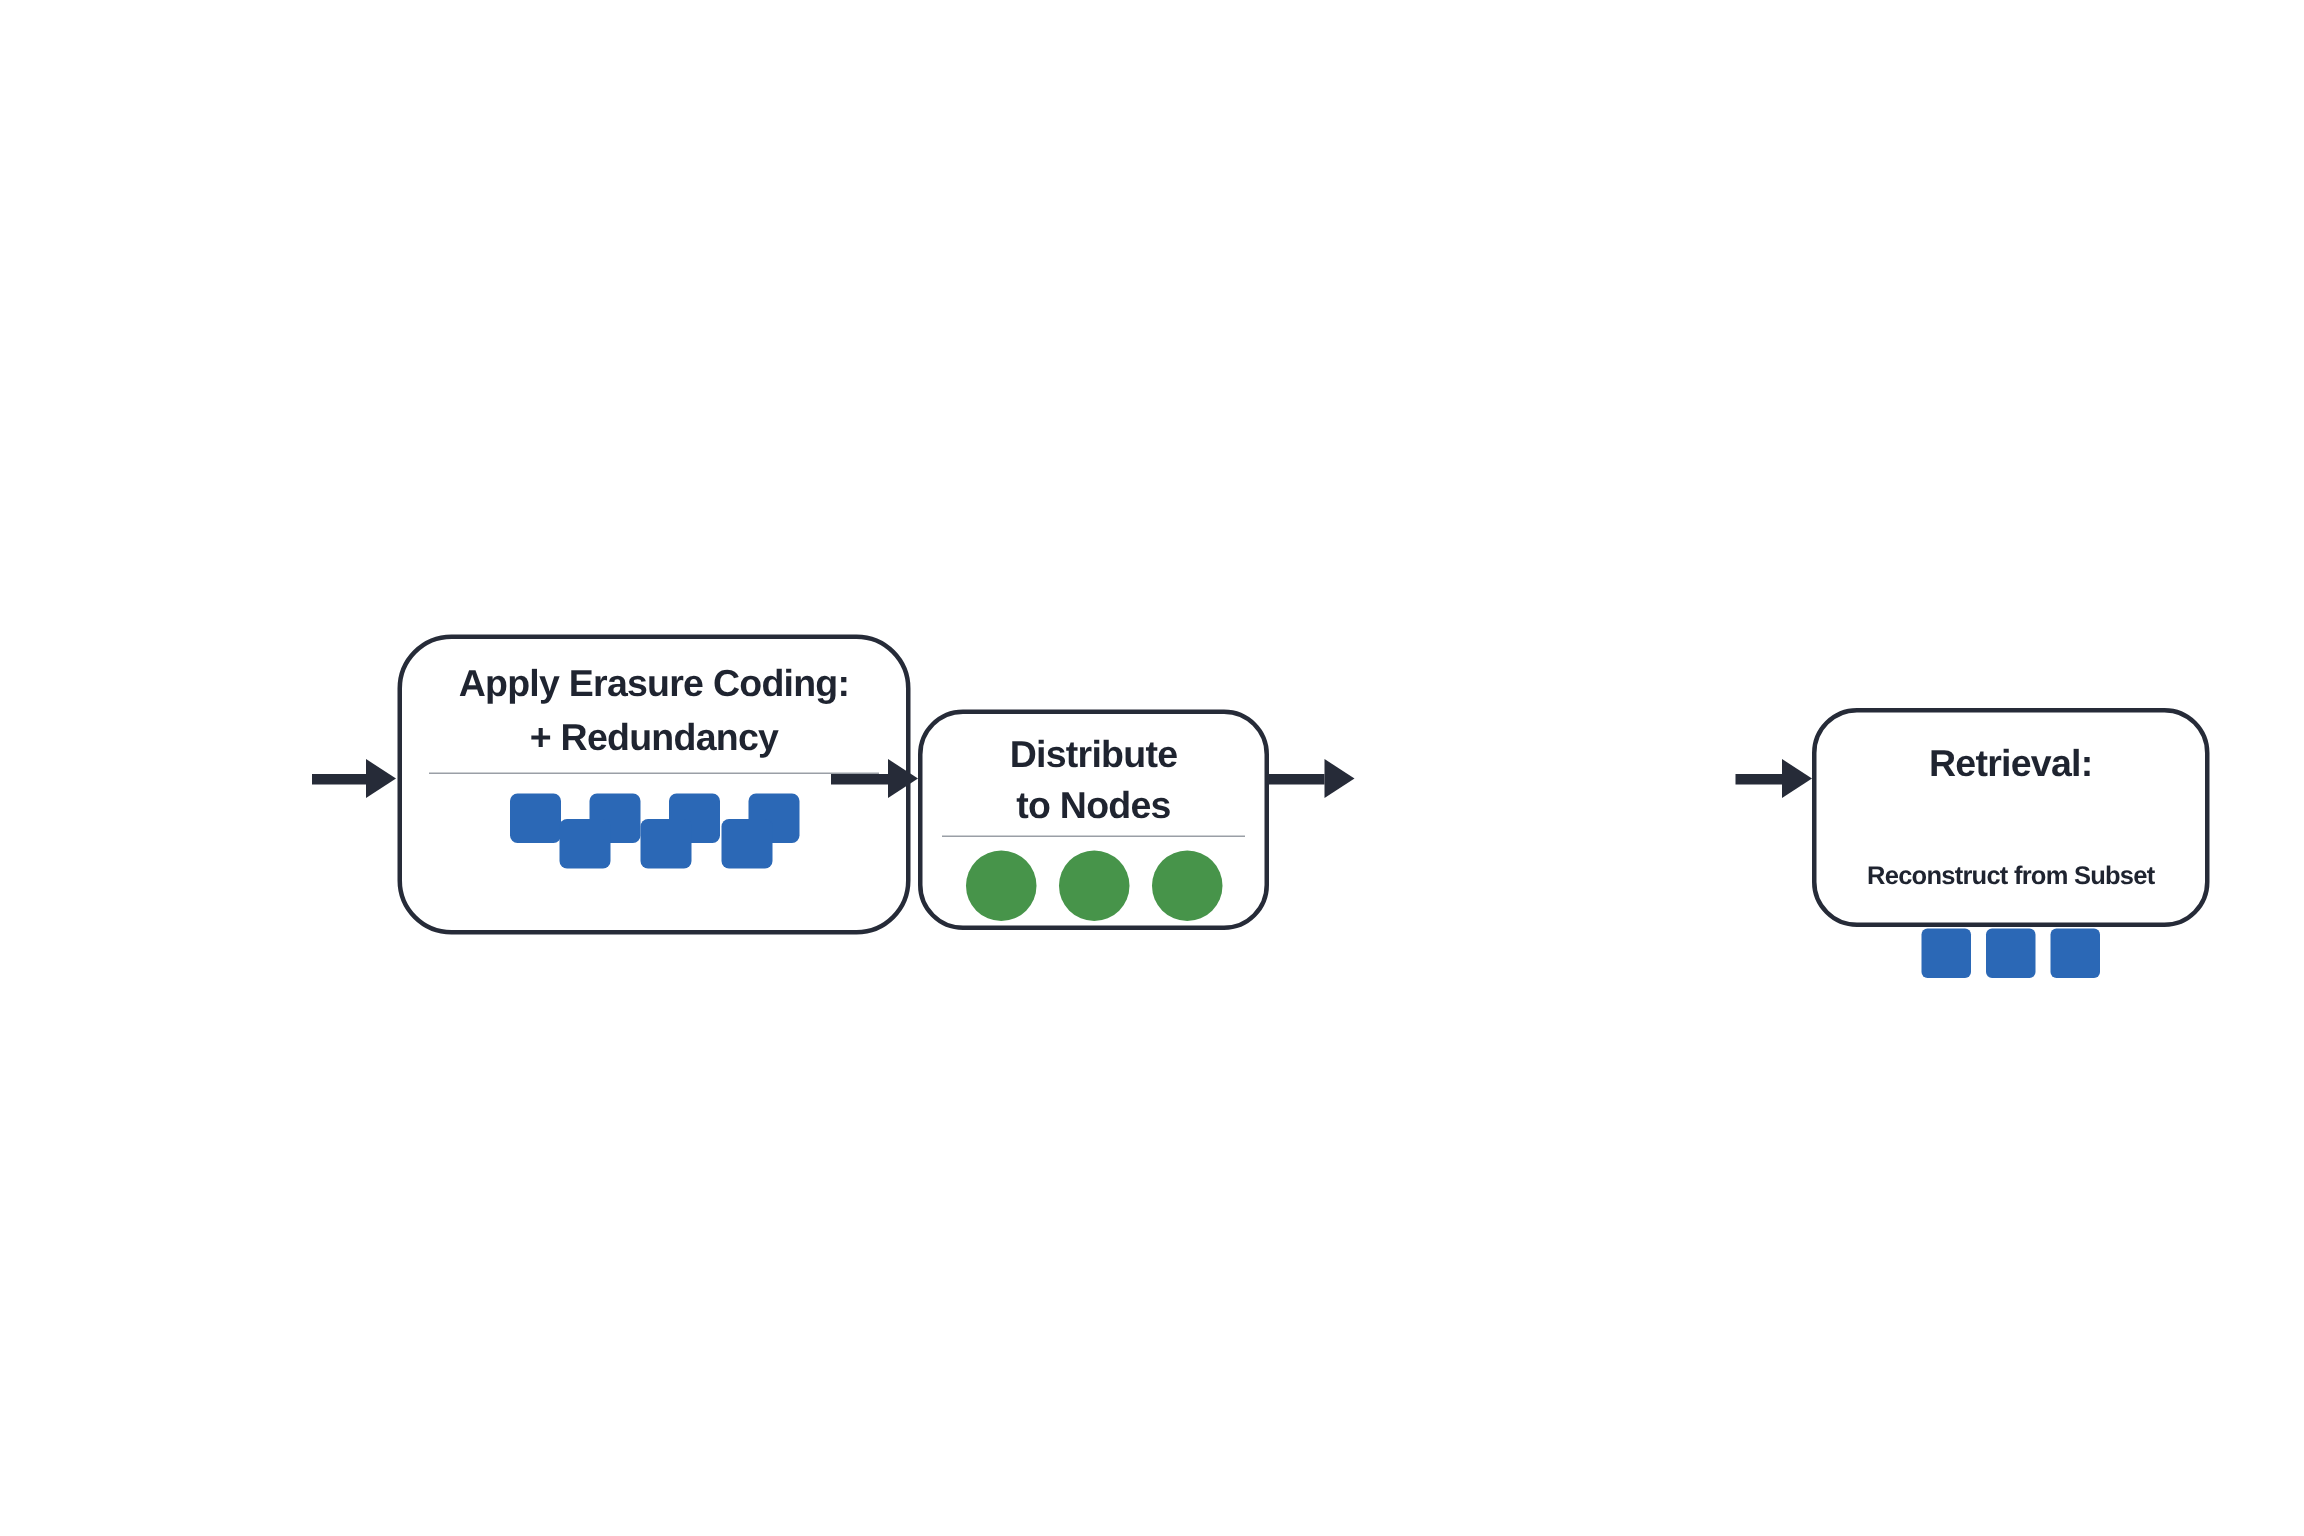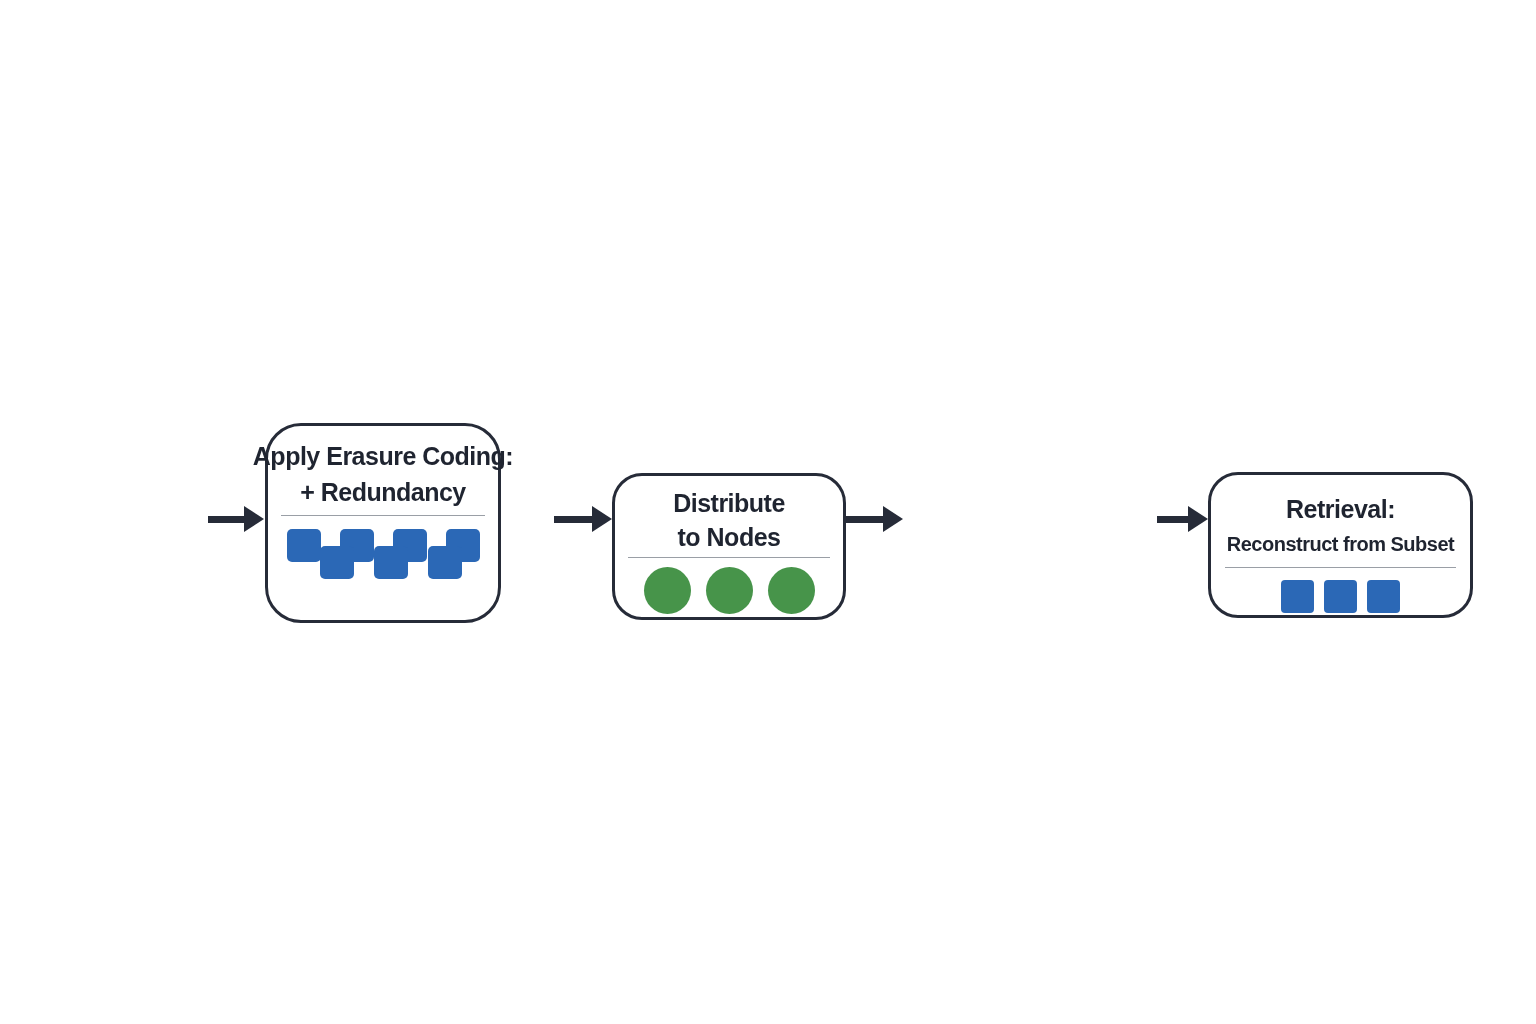--- a/index.html
+++ b/index.html
@@ -10,31 +10,31 @@
   }
   .canvas { position: relative; width: 1536px; height: 1024px; overflow: hidden; }
 
   .stage-box {
     position: absolute;
     background: var(--box-fill, #ffffff);
     border: 3px solid var(--outline, #262b38);
     display: flex; flex-direction: column; align-items: center;
   }
   #stage-upload     { left: 8px;    top: 472px; width: 202px; height: 98px;  border-radius: 24px; justify-content: center; }
-  #stage-erasure    { left: 265px;  top: 423px; width: 236px; height: 200px; border-radius: 36px; padding-top: 12px; }
+  #stage-erasure    { left: 265px;  top: 423px; width: 342px; height: 200px; border-radius: 36px; padding-top: 12px; }
   #stage-distribute { left: 612px;  top: 473px; width: 234px; height: 147px; border-radius: 30px; padding-top: 10px; }
   #stage-store      { left: 903px;  top: 470px; width: 256px; height: 147px; border-radius: 30px; padding-top: 11px; }
   #stage-retrieval  { left: 1208px; top: 472px; width: 265px; height: 146px; border-radius: 30px; padding-top: 16px; }
 
   .stage-line {
     font-size: 25px; line-height: 36px; font-weight: 600;
     letter-spacing: -0.5px; color: var(--text, #1f2430);
     text-align: center; white-space: nowrap;
   }
-  .stage-line.small { font-size: 20px; line-height: 34px; }
+  .stage-line.small { font-size: 17px; line-height: 34px; margin-top: 40px; }
   #stage-distribute .stage-line, #stage-store .stage-line { line-height: 34px; }
 
   .divider { width: 89%; height: 1px; background: var(--divider, #9a9fa6); }
   #stage-erasure .divider    { margin-top: 5px; }
   #stage-distribute .divider { margin-top: 3px; }
   #stage-store .divider      { margin-top: 4px; }
   #stage-retrieval .divider  { margin-top: 6px; }
 
   
   .shards { position: relative; width: 193px; height: 50px; margin-top: 13px; }

